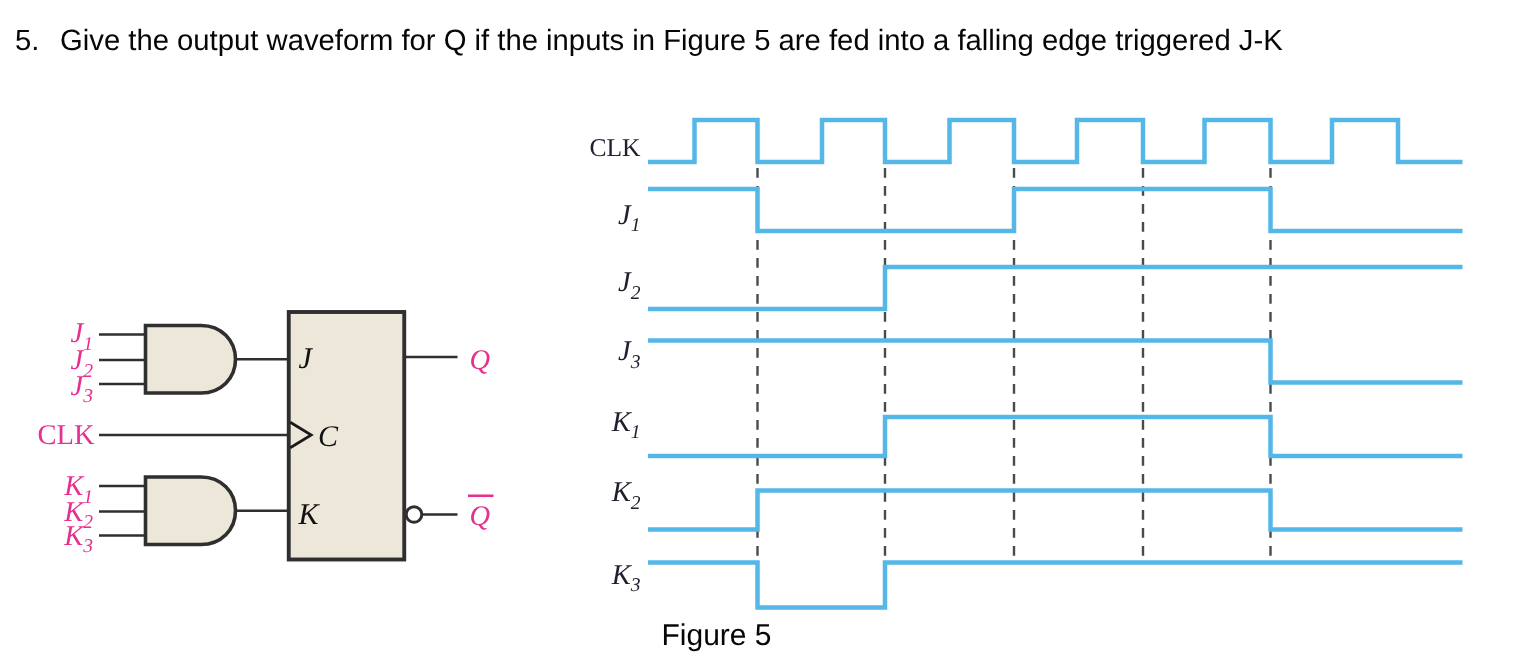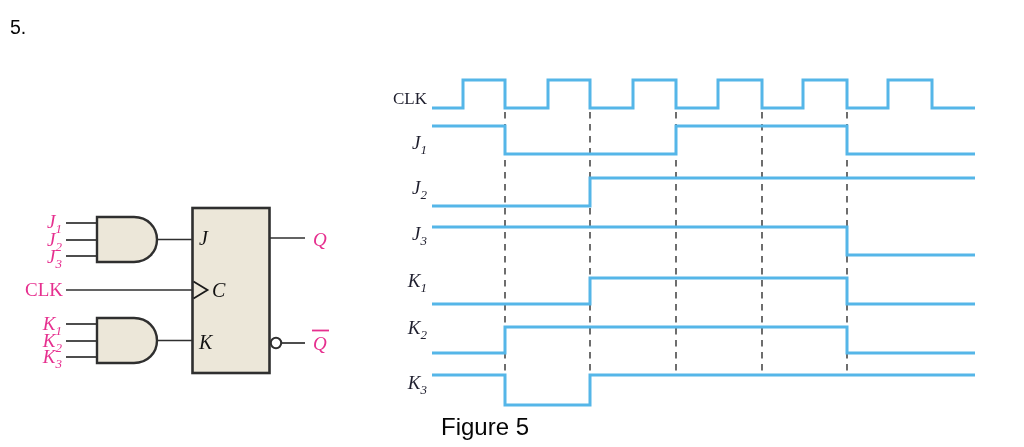--- a/index.html
+++ b/index.html
@@ -10,33 +10,34 @@
   #problem .num{position:absolute;left:0;top:0;}
   #problem .lines{margin-left:30px;}
   
   .pinklbl{font:italic 19px "Liberation Serif",serif;}
   .pinkroman{font:19px "Liberation Serif",serif;}
   .fflbl{font:italic 20px "Liberation Serif",serif;fill:#111;}
   .sub{font-size:13px;font-style:italic;}
   .tlabel-roman{font:17px "Liberation Serif",serif;fill:#1f1f2e;}
   .tlabel-italic{font:italic 19px "Liberation Serif",serif;fill:#1f1f2e;}
   .tlabel-italic .sub{font-size:13px;}
-  #figcap{position:absolute;left:441px;top:413px;font-size:24px;color:#060606;}
+  #figcap{position:absolute;left:441px;top:413px;font-size:20px;color:#060606;}
   svg{position:absolute;}
   #circuit-svg{left:0;top:190px;}
   #timing-svg{left:380px;top:70px;}
 </style>
 </head>
 <body>
 
 <div id="page">
 
   <div id="problem">
     <span class="num">5.</span>
     <div class="lines">
+      <div>Give the output waveform for Q if the inputs in Figure 5 are fed into a falling edge triggered J-K</div>
     </div>
   </div>
 
   <svg id="circuit-svg" width="345" height="200" viewBox="0 190 345 200">
 
     <g stroke="#2f2f2f" stroke-width="1.7">
       <line x1="66" y1="223" x2="97" y2="223"></line>
       <line x1="66" y1="240" x2="97" y2="240"></line>
       <line x1="66" y1="256" x2="97" y2="256"></line>
       <line x1="66" y1="290" x2="192" y2="290"></line>

